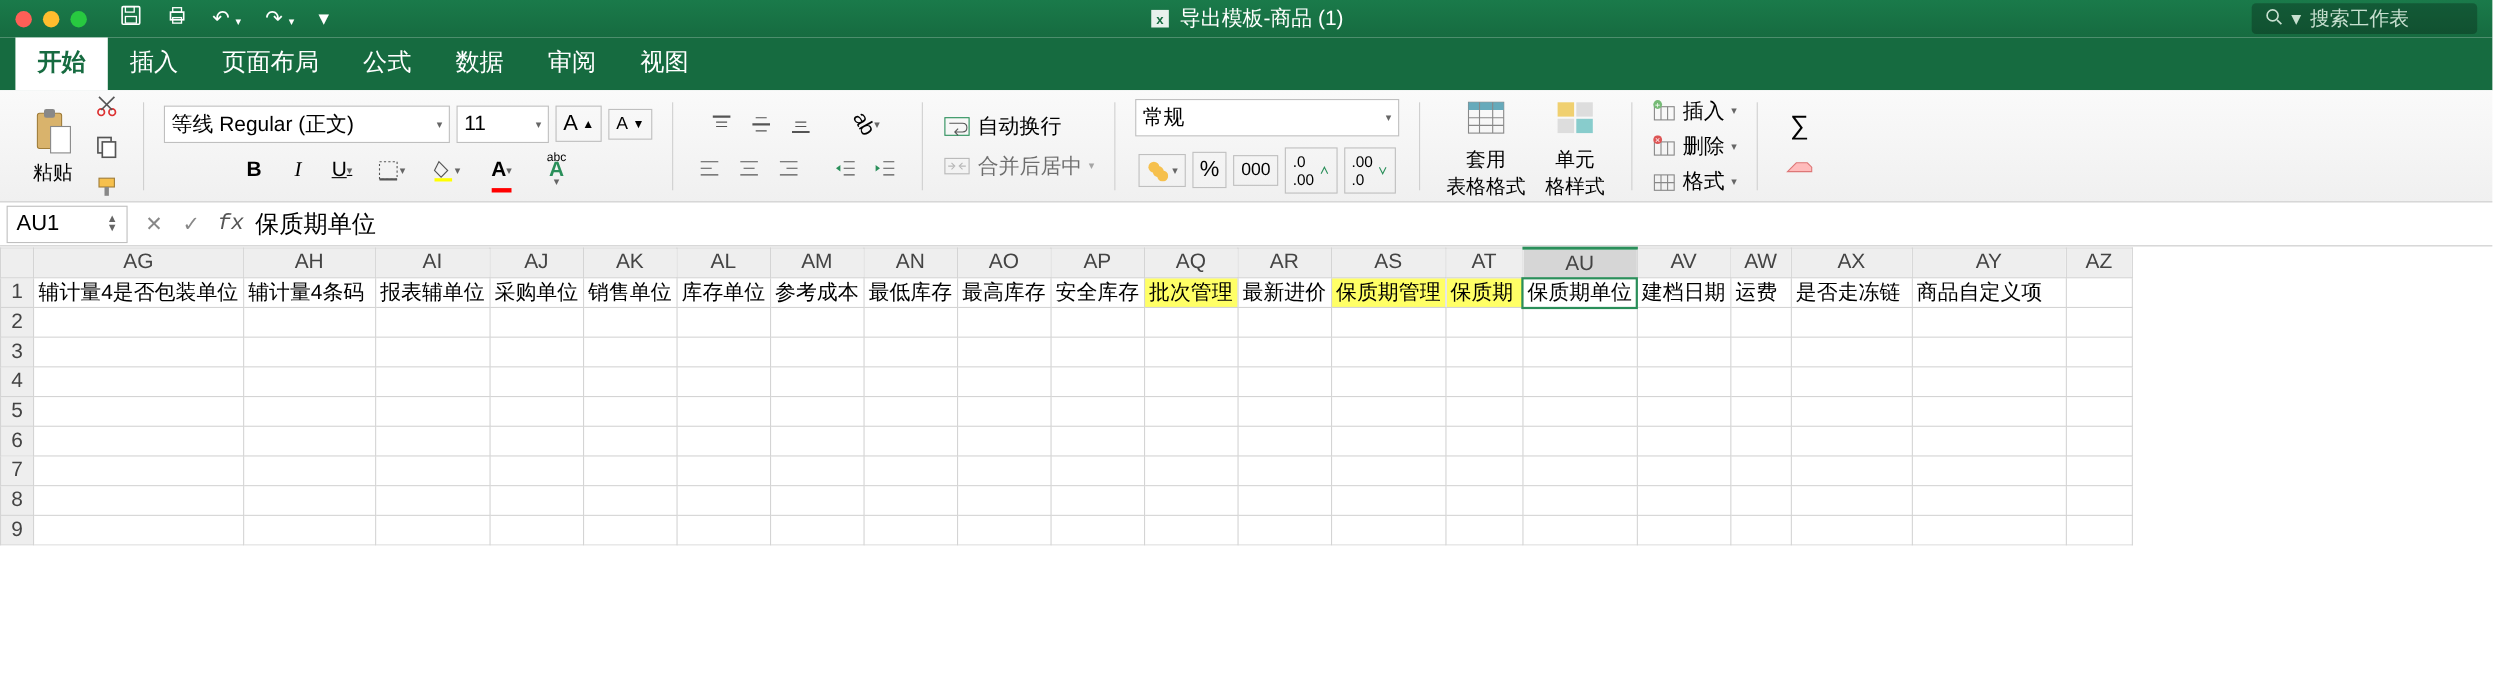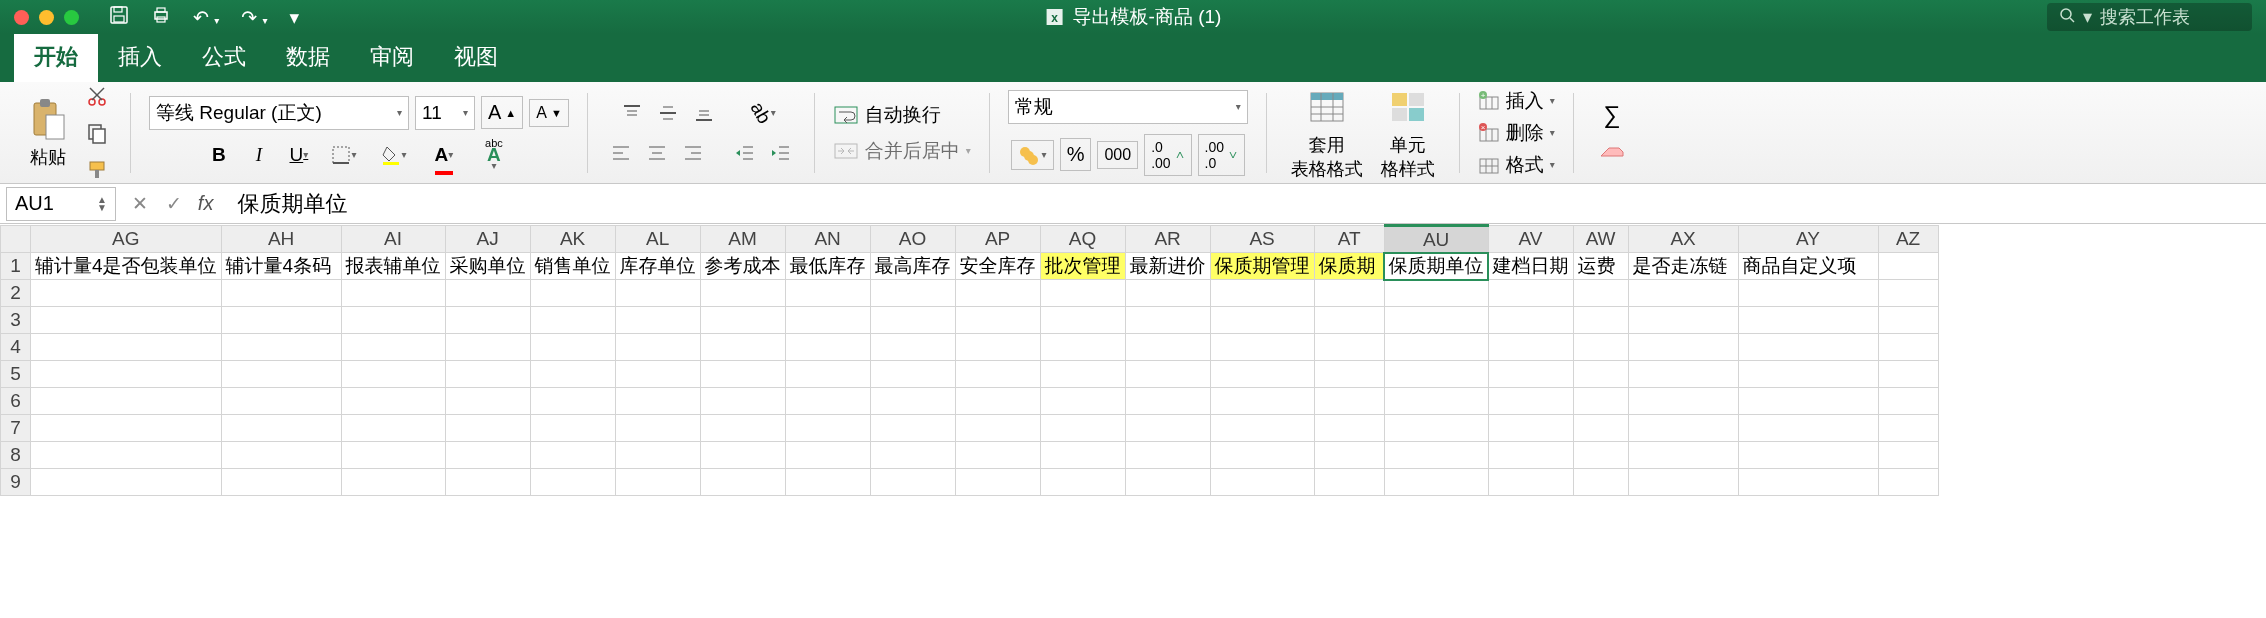--- a/index.html
+++ b/index.html
@@ -30,21 +30,21 @@
   .smallbtn { width: 30px; height: 30px; display: flex; align-items: center; justify-content: center; cursor: pointer; border-radius: 2px; }
   .caret { font-size: 10px; color: #666; }
   select, .combo { height: 34px; border: 1px solid #bfbfbf; background: #fff; font-size: 19px; padding: 0 6px; }
   .combo { display: flex; align-items: center; gap: 6px; }
   .iconbox { border: 1px solid #bfbfbf; padding: 4px 6px; display: flex; align-items: center; gap: 4px; cursor: pointer; }
 
   .fbar { height: 40px; border-bottom: 1px solid #c8c8c8; display: flex; align-items: center; }
   .namebox { width: 110px; height: 34px; border: 1px solid #bfbfbf; margin-left: 6px; display: flex; align-items: center; padding: 0 8px; font-size: 20px; }
   .namebox .spin { margin-left: auto; display: flex; flex-direction: column; line-height: 8px; font-size: 10px; color: #666; }
   .fbar-btns { display: flex; align-items: center; gap: 18px; padding: 0 16px; color: #888; }
-  .fx { font-style: italic; font-family: Liberation Sans, sans-serif; color: #555; margin-right: 24px; font-size: 20px; }
+  .fx { font-style: italic; font-family: Liberation Mono, monospace; color: #555; margin-right: 10px; font-size: 20px; }
   .formula-input { flex: 1; border: none; outline: none; font-size: 22px; height: 34px; }
 
   .grid-wrap { position: relative; overflow: hidden; }
   .sheet { border-collapse: collapse; table-layout: fixed; }
   .sheet th, .sheet td { border: 1px solid #d4d4d4; height: 27px; font-size: 19px; white-space: nowrap; overflow: hidden; }
   .sheet thead th { background: #eee; font-weight: 400; color: #444; text-align: center; position: relative; }
   .sheet tbody th { background: #eee; font-weight: 400; color: #444; text-align: center; width: 30px; }
   .corner { width: 30px; background: #eee; }
   .cell { padding: 0 4px; text-align: left; }
   .hl { background: #ffff66; }
@@ -95,20 +95,21 @@
         </svg>
     </span>
     <span style="color:#c8e0d0">▾</span>
     <input placeholder="搜索工作表" style="">
   </div>
 </div>
 
 <div class="tabbar" id="tabbar">
     <div class="tab active">开始</div>
     <div class="tab">插入</div>
+    <div class="tab">页面布局</div>
     <div class="tab">公式</div>
     <div class="tab">数据</div>
     <div class="tab">审阅</div>
     <div class="tab">视图</div>
   </div>
 
 <div class="ribbon">
 
   <div class="rgroup">
     <div class="rrow">
@@ -147,21 +148,21 @@
     </div>
   </div>
   <div class="sep"></div>
 
   <div class="rgroup" style="gap:10px">
     <div class="rrow">
       <div class="combo" style="width:260px">
           <span>等线 Regular (正文)</span>
           <span class="caret" style="margin-left:auto">▾</span>
         </div>
-      <div class="combo" style="width:60px">
+      <div class="combo" style="width:84px">
           <span>11</span>
           <span class="caret" style="margin-left:auto">▾</span>
         </div>
       <div class="iconbox">
           <span style="font-size:20px">A</span>
           <span style="font-size:11px">▲</span>
         </div>
       <div class="iconbox">
           <span style="font-size:16px">A</span>
           <span style="font-size:11px">▼</span>

